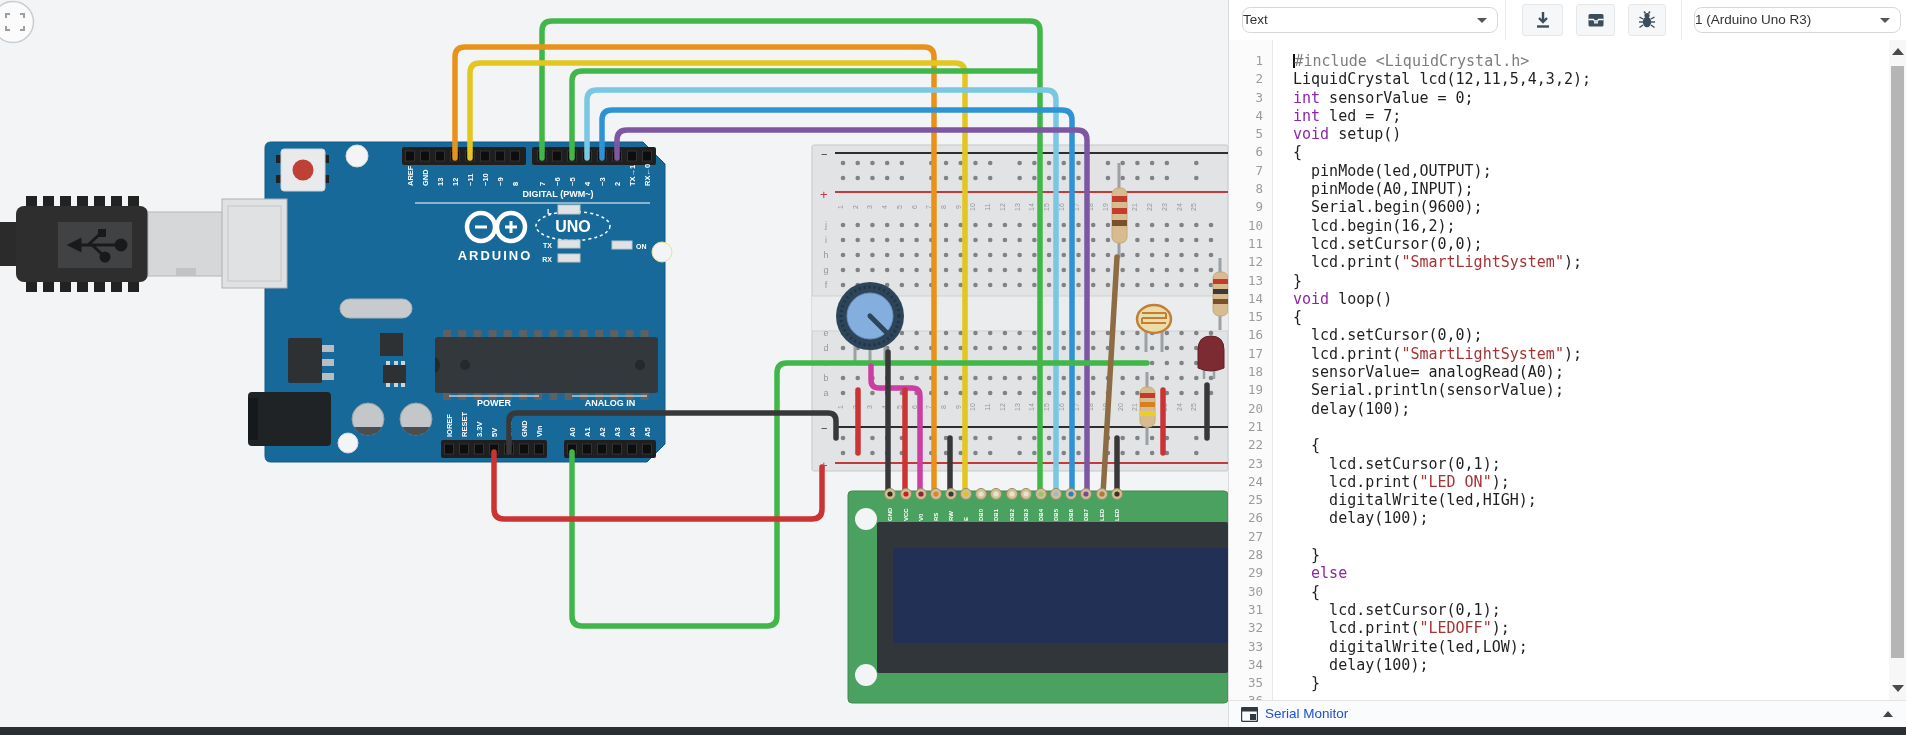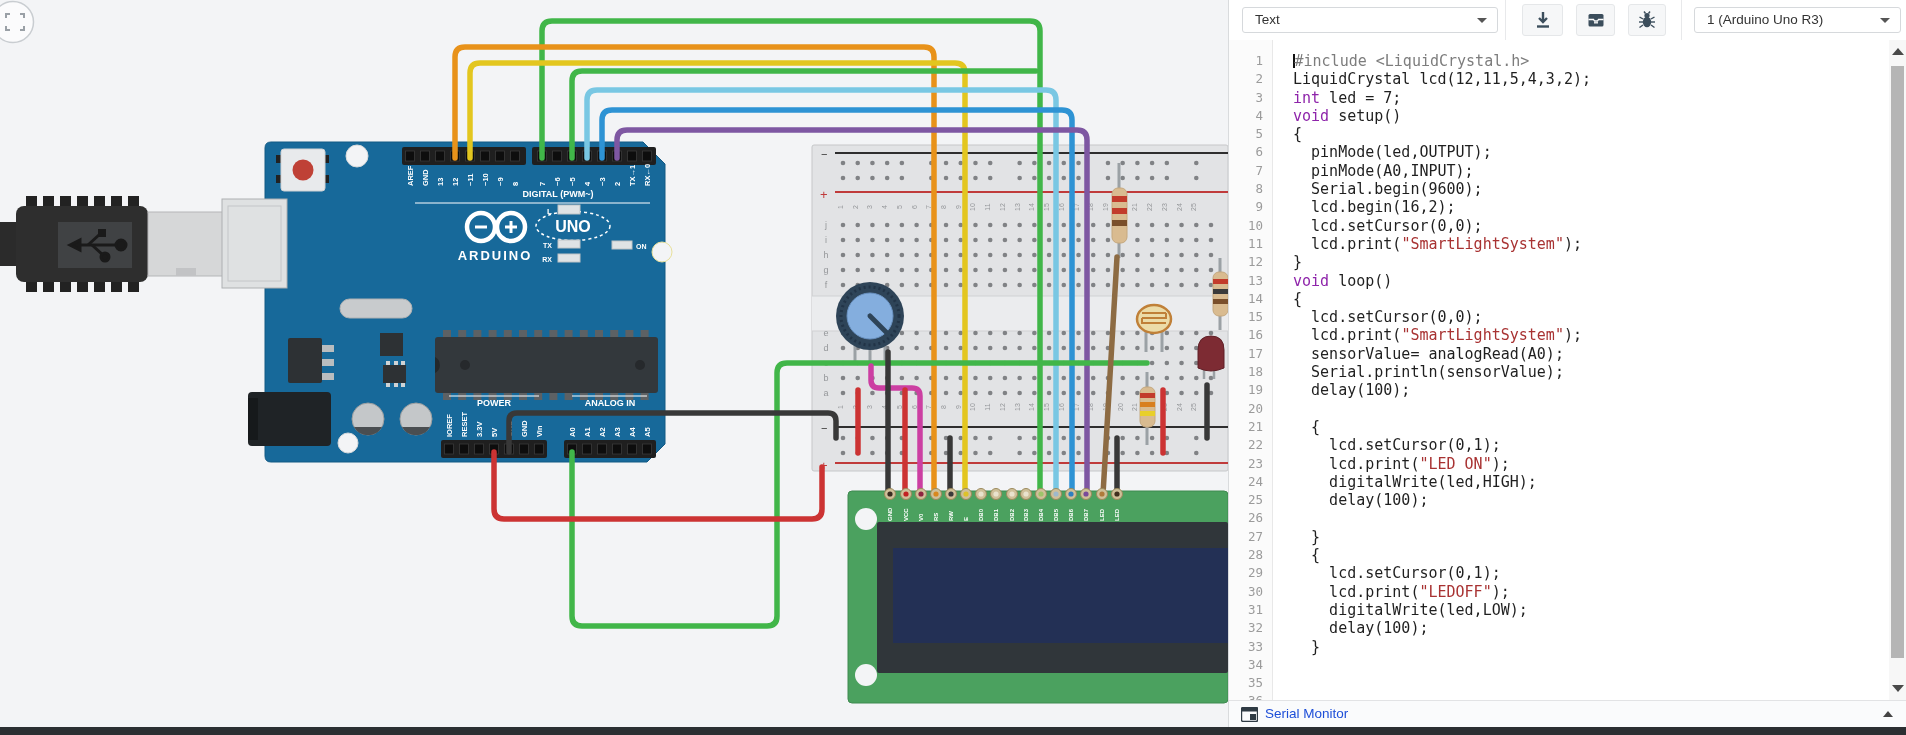--- a/index.html
+++ b/index.html
@@ -4,23 +4,23 @@
 <style>
   html,body{margin:0;padding:0;}
   body{width:1906px;height:735px;position:relative;overflow:hidden;background:#f3f4f6;
        font-family:"Liberation Sans",sans-serif;}
   #canvas{position:absolute;left:0;top:0;width:1228px;height:727px;}
   #panel{position:absolute;left:1228px;top:0;width:678px;height:727px;background:#ffffff;
          border-left:1px solid #d9dbdd;box-sizing:border-box;}
   
   #toolbar{position:absolute;left:0;top:0;width:678px;height:40px;background:#fff;
            border-bottom:1px solid #e6e7e9;}
-  .tb-select{position:absolute;top:7px;height:26px;border:1px solid #d6d9dc;border-radius:3px;
+  .tb-select{position:absolute;top:7px;height:26px;border:1px solid #d6d9dc;border-radius:8px;
              background:#fff;box-sizing:border-box;font-size:13.5px;color:#333;line-height:24px;
-             padding-left:12px;cursor:pointer;}
+             cursor:pointer;}
   .tb-select .chev{position:absolute;right:10px;top:10px;width:0;height:0;
                    border-left:5px solid transparent;border-right:5px solid transparent;
                    border-top:5px solid #555;}
   .tb-sep{position:absolute;top:0;width:1px;height:40px;background:#e8e9eb;}
   .tb-btn{position:absolute;top:4px;height:32px;border-radius:3px;background:#f6f7f8;
           border:1px solid #e5e7e9;box-sizing:border-box;cursor:pointer;
           display:flex;align-items:center;justify-content:center;}
   .tb-btn svg{display:block;}
   
   #code-area{position:absolute;left:0;top:40px;width:661px;height:660px;background:#fff;
@@ -931,20 +931,21 @@
         <div class="gut-line">31</div>
         <div class="gut-line">32</div>
         <div class="gut-line">33</div>
         <div class="gut-line">34</div>
         <div class="gut-line">35</div>
         <div class="gut-line">36</div>
       </div>
     <div id="code">
         <div class="code-line"><span class="caret"></span><span class="pp">#include &lt;LiquidCrystal.h&gt;</span></div>
         <div class="code-line">LiquidCrystal lcd(12,11,5,4,3,2);</div>
+        <div class="code-line"><span class="kw">int</span> sensorValue = 0;</div>
         <div class="code-line"><span class="kw">int</span> led = 7;</div>
         <div class="code-line"><span class="kw">void</span> setup()</div>
         <div class="code-line">{</div>
         <div class="code-line">  pinMode(led,OUTPUT);</div>
         <div class="code-line">  pinMode(A0,INPUT);</div>
         <div class="code-line">  Serial.begin(9600);</div>
         <div class="code-line">  lcd.begin(16,2);</div>
         <div class="code-line">  lcd.setCursor(0,0);</div>
         <div class="code-line">  lcd.print(<span class="str">"SmartLightSystem"</span>);</div>
         <div class="code-line">}</div>
@@ -956,20 +957,21 @@
         <div class="code-line">  Serial.println(sensorValue);</div>
         <div class="code-line">  delay(100);</div>
         <div class="code-line"></div>
         <div class="code-line">  {</div>
         <div class="code-line">    lcd.setCursor(0,1);</div>
         <div class="code-line">    lcd.print(<span class="str">"LED ON"</span>);</div>
         <div class="code-line">    digitalWrite(led,HIGH);</div>
         <div class="code-line">    delay(100);</div>
         <div class="code-line"></div>
         <div class="code-line">  }</div>
+        <div class="code-line">  <span class="kw">else</span></div>
         <div class="code-line">  {</div>
         <div class="code-line">    lcd.setCursor(0,1);</div>
         <div class="code-line">    lcd.print(<span class="str">"LEDOFF"</span>);</div>
         <div class="code-line">    digitalWrite(led,LOW);</div>
         <div class="code-line">    delay(100);</div>
         <div class="code-line">  }</div>
       </div>
   </div>
 
   <div id="scrollbar">

